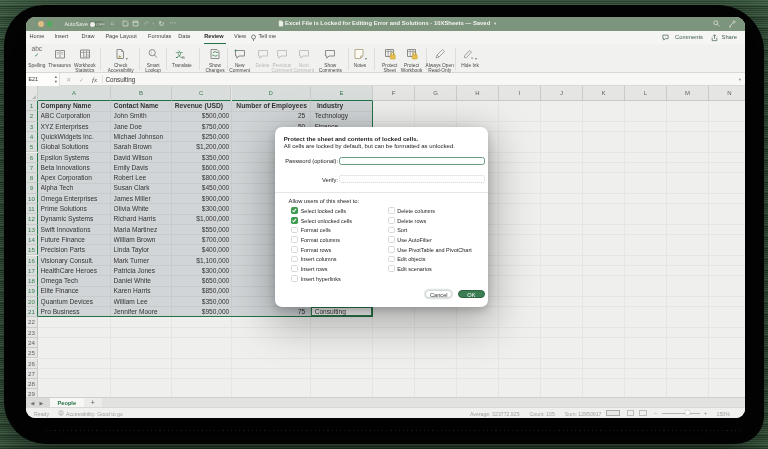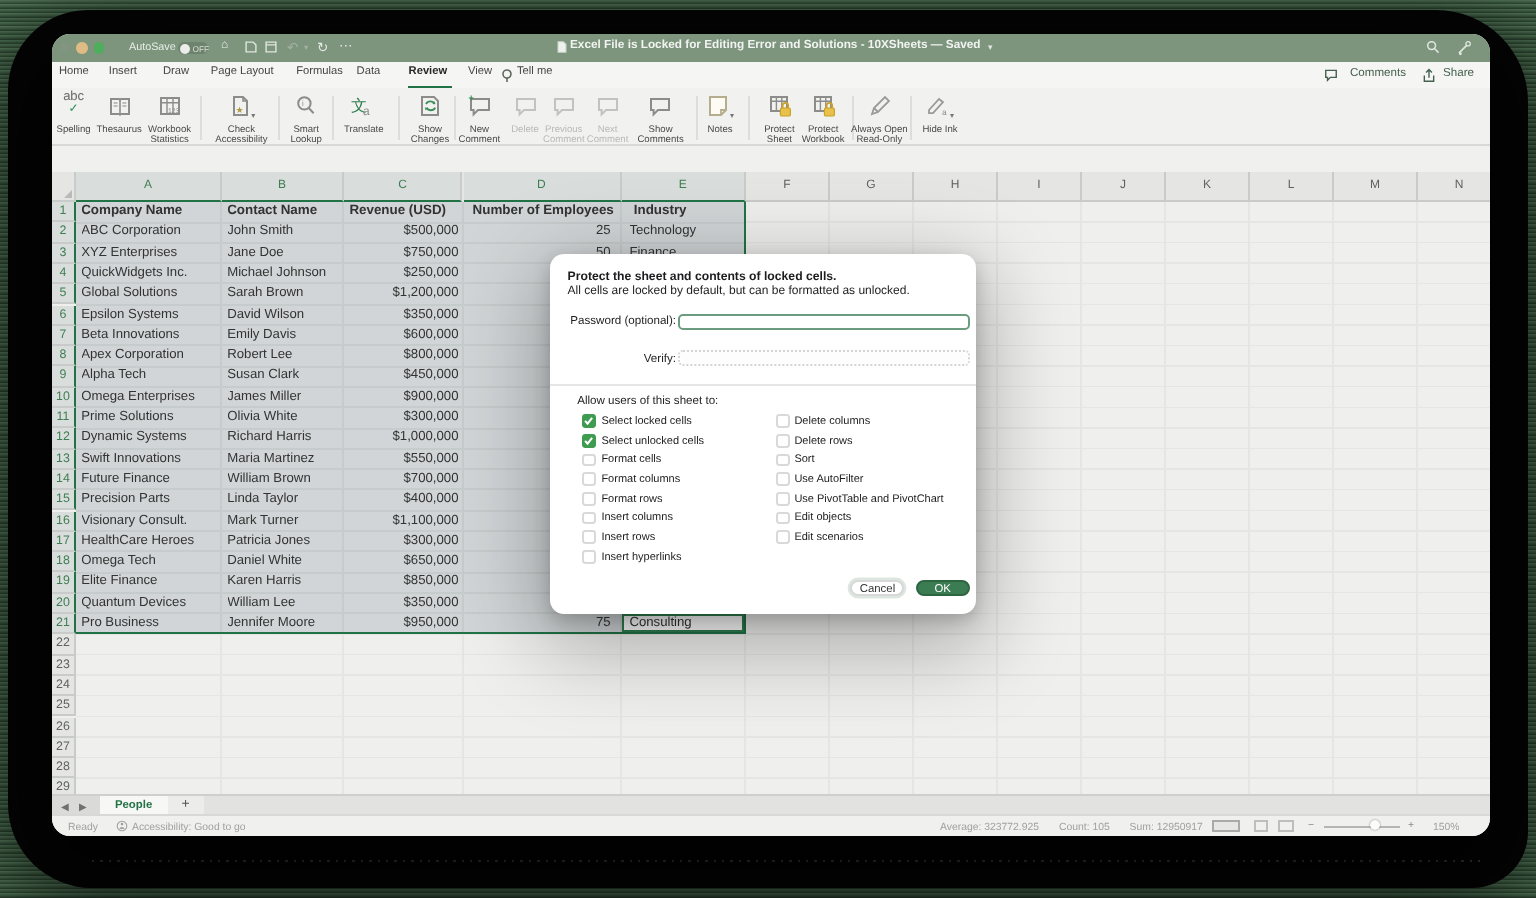--- a/index.html
+++ b/index.html
@@ -201,20 +201,32 @@
         <div class="abs" style="left:0;top:17px;width:100%;font-size:4.8px;line-height:5px;color:#4a4a48;">Always Open<br>Read-Only</div>
       </div>
       <div class="abs" style="left:424.0px;top:1.8px;width:40px;height:27px;text-align:center;">
         <div class="abs" style="left:0;top:0.4px;width:100%;height:12px;"><svg width="12" height="12" viewBox="0 0 12 12">
             <path d="M1.5 8 l5 -5.5 2 1.6 -5 5.5 h-2 z" fill="none" stroke="#9a9a98" stroke-width="0.9"></path>
             <text x="8" y="10.5" font-size="4.2" fill="#8c8c8a">a</text>
           </svg><span style="font-size:4px;color:#777;">▾</span></div>
         <div class="abs" style="left:0;top:17px;width:100%;font-size:4.8px;line-height:5px;color:#4a4a48;">Hide Ink</div>
       </div>
     </div>
+<div class="abs" style="left:0;top:56px;width:100%;height:12.8px;background:#f7f7f5;border-bottom:1px solid #d8d8d6;">
+ <div class="abs" style="left:0;top:0;width:34px;height:12.8px;background:#fdfdfb;border-right:1px solid #e0e0de;">
+  <div class="abs" style="left:2.5px;top:3.4px;font-size:5.4px;color:#333;">E21</div>
+  <div class="abs" style="left:28px;top:1.8px;font-size:3.8px;line-height:4.8px;color:#666;">▲<br>▼</div>
+ </div>
+ <div class="abs" style="left:40px;top:3.2px;font-size:6.3px;color:#b4b4b2;">✕</div>
+ <div class="abs" style="left:53px;top:3.2px;font-size:6.3px;color:#b4b4b2;">✓</div>
+ <div class="abs" style="left:66px;top:2.7px;font-size:7px;font-style:italic;color:#555;font-family:'Liberation Serif',serif;">fx</div>
+ <div class="abs" style="left:75.5px;top:2.4px;width:1px;height:8px;background:#e0e0de;"></div>
+ <div class="abs" style="left:79.5px;top:3.2px;font-size:6.3px;color:#333;">Consulting</div>
+ <div class="abs" style="right:4px;top:4px;font-size:4.4px;color:#8a8a88;">▾</div>
+</div>
 <div class="abs" style="left:0;top:69px;width:100%;height:310.7px;background:#efefed;overflow:hidden;">
       <div class="abs" style="left:0;top:0;width:100%;height:15px;background:#e5e6e4;">
         <div class="abs" style="left:0;top:0;width:12px;height:15px;border-right:1px solid #c9cbca;border-bottom:1px solid #c9cbca;">
           <div class="abs" style="right:1.4px;bottom:1.2px;width:0;height:0;border-left:4.2px solid transparent;border-bottom:4.2px solid #b9bbba;"></div>
         </div>
         <div class="abs" style="left:12px;top:0;width:73px;height:15px;background:#d9dddc;border-bottom:1.4px solid #217346;border-right:1px solid #c9cbca;font-size:6px;line-height:14.8px;text-align:center;color:#3e7e53;">A</div>
         <div class="abs" style="left:85px;top:0;width:61.1px;height:15px;background:#d9dddc;border-bottom:1.4px solid #217346;border-right:1px solid #c9cbca;font-size:6px;line-height:14.8px;text-align:center;color:#3e7e53;">B</div>
         <div class="abs" style="left:146.1px;top:0;width:59.4px;height:15px;background:#d9dddc;border-bottom:1.4px solid #217346;border-right:1px solid #c9cbca;font-size:6px;line-height:14.8px;text-align:center;color:#3e7e53;">C</div>
         <div class="abs" style="left:205.5px;top:0;width:79.3px;height:15px;background:#d9dddc;border-bottom:1.4px solid #217346;border-right:1px solid #c9cbca;font-size:6px;line-height:14.8px;text-align:center;color:#3e7e53;">D</div>
         <div class="abs" style="left:284.8px;top:0;width:62.2px;height:15px;background:#d9dddc;border-bottom:1.4px solid #217346;border-right:1px solid #c9cbca;font-size:6px;line-height:14.8px;text-align:center;color:#3e7e53;">E</div>

